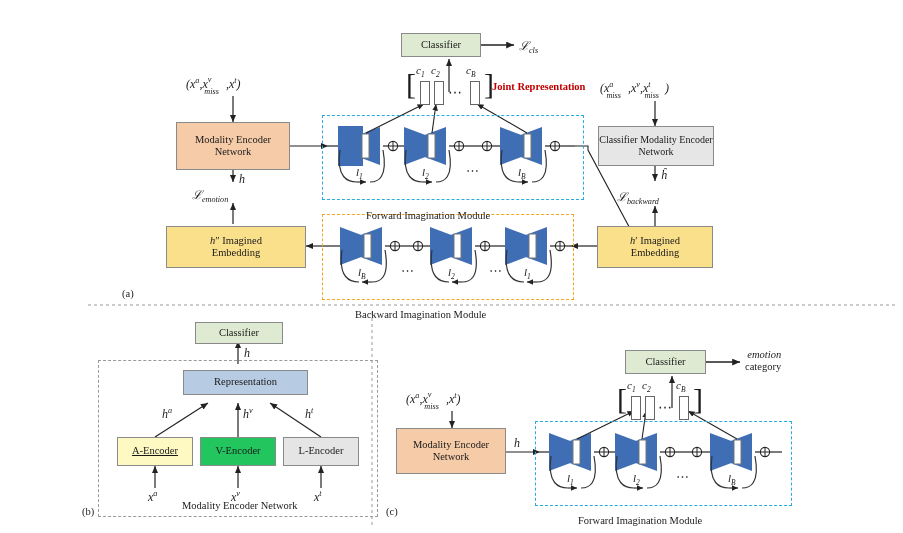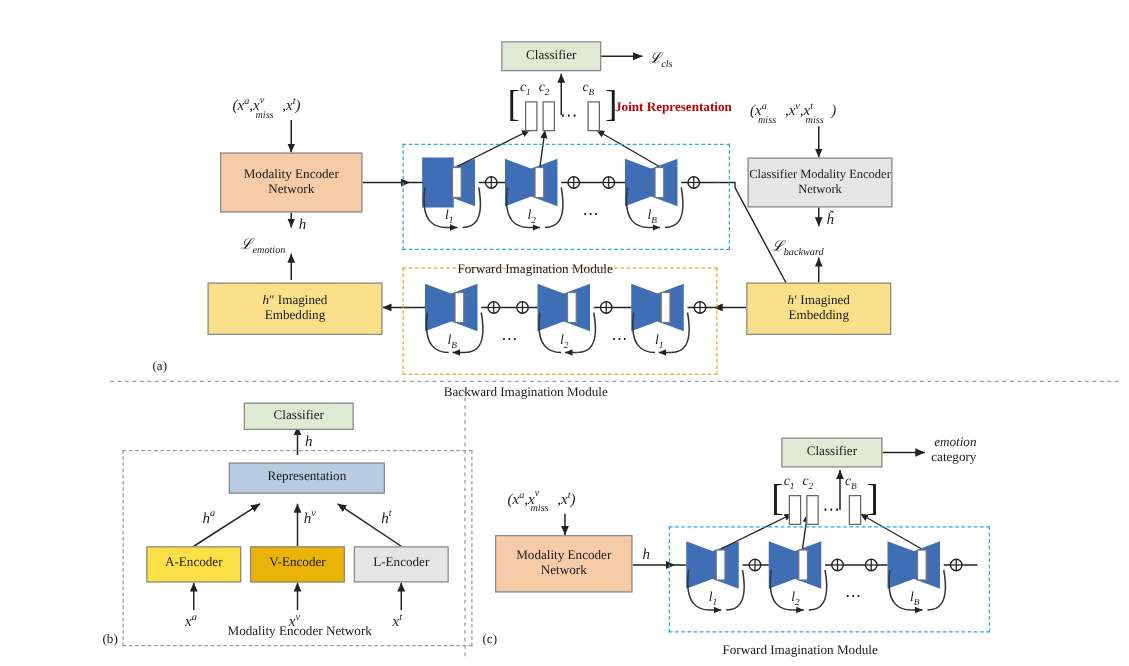--- a/index.html
+++ b/index.html
@@ -297,24 +297,24 @@
 
   <div class="box" style="left:195px;top:322px;width:88px;height:22px;background:#DEEBD2;">
     <span>Classifier</span>
   </div>
   <div class="mathlbl it" style="left:244px;top:346px;font-size:12px;">h</div>
 
   <div class="box" style="left:183px;top:370px;width:125px;height:25px;background:#B7CBE3;">
     <span>Representation</span>
   </div>
 
-  <div class="box" style="left:117px;top:437px;width:76px;height:29px;background:#fde047;">
+  <div class="box" style="left:117px;top:437px;width:76px;height:29px;background:#fef9c3;text-decoration:underline;">
     <span>A-Encoder</span>
   </div>
-  <div class="box" style="left:200px;top:437px;width:76px;height:29px;background:#eab308;">
+  <div class="box" style="left:200px;top:437px;width:76px;height:29px;background:#22c55e;">
     <span>V-Encoder</span>
   </div>
   <div class="box" style="left:283px;top:437px;width:76px;height:29px;background:#e5e5e5;">
     <span>L-Encoder</span>
   </div>
 
   <div class="mathlbl it" style="left:162px;top:406px;font-size:12px;">h<sup>a</sup></div>
   <div class="mathlbl it" style="left:243px;top:406px;font-size:12px;">h<sup>v</sup></div>
   <div class="mathlbl it" style="left:305px;top:406px;font-size:12px;">h<sup>t</sup></div>
 

